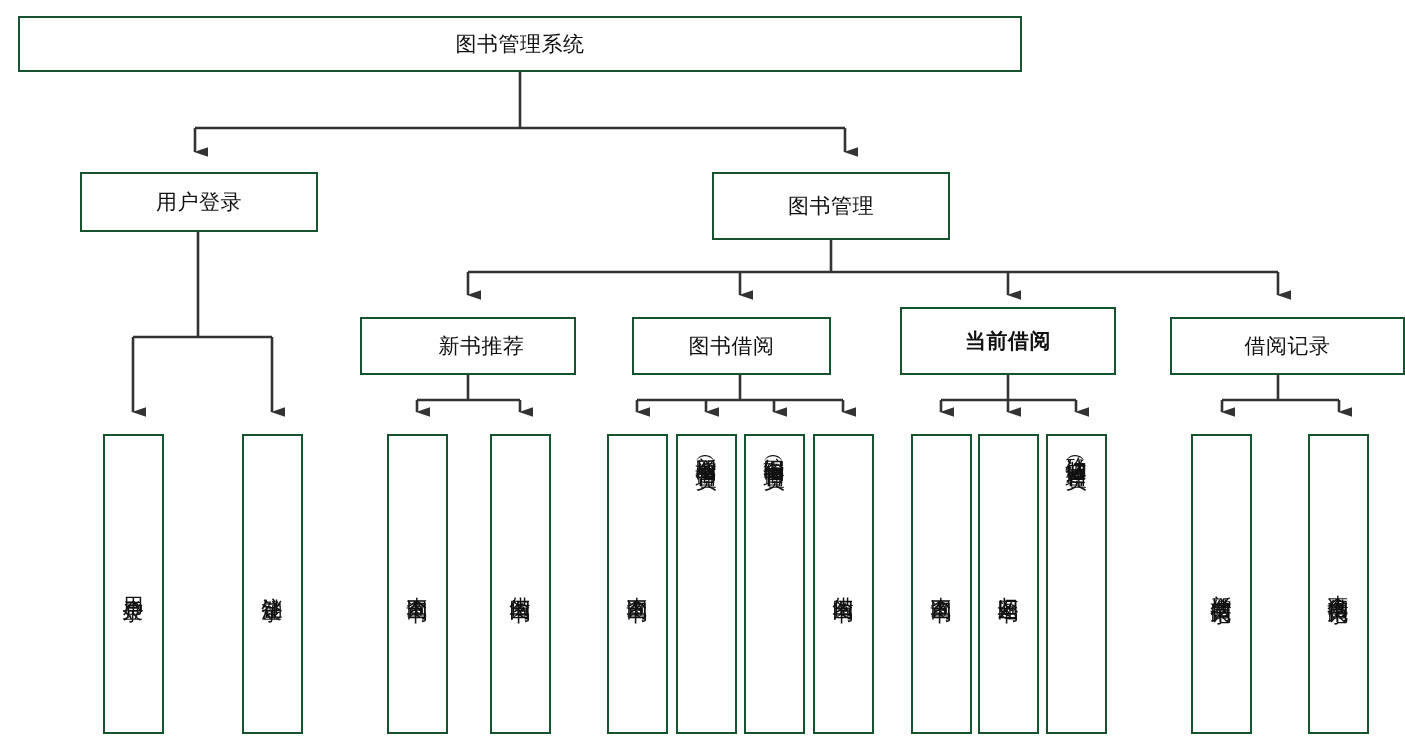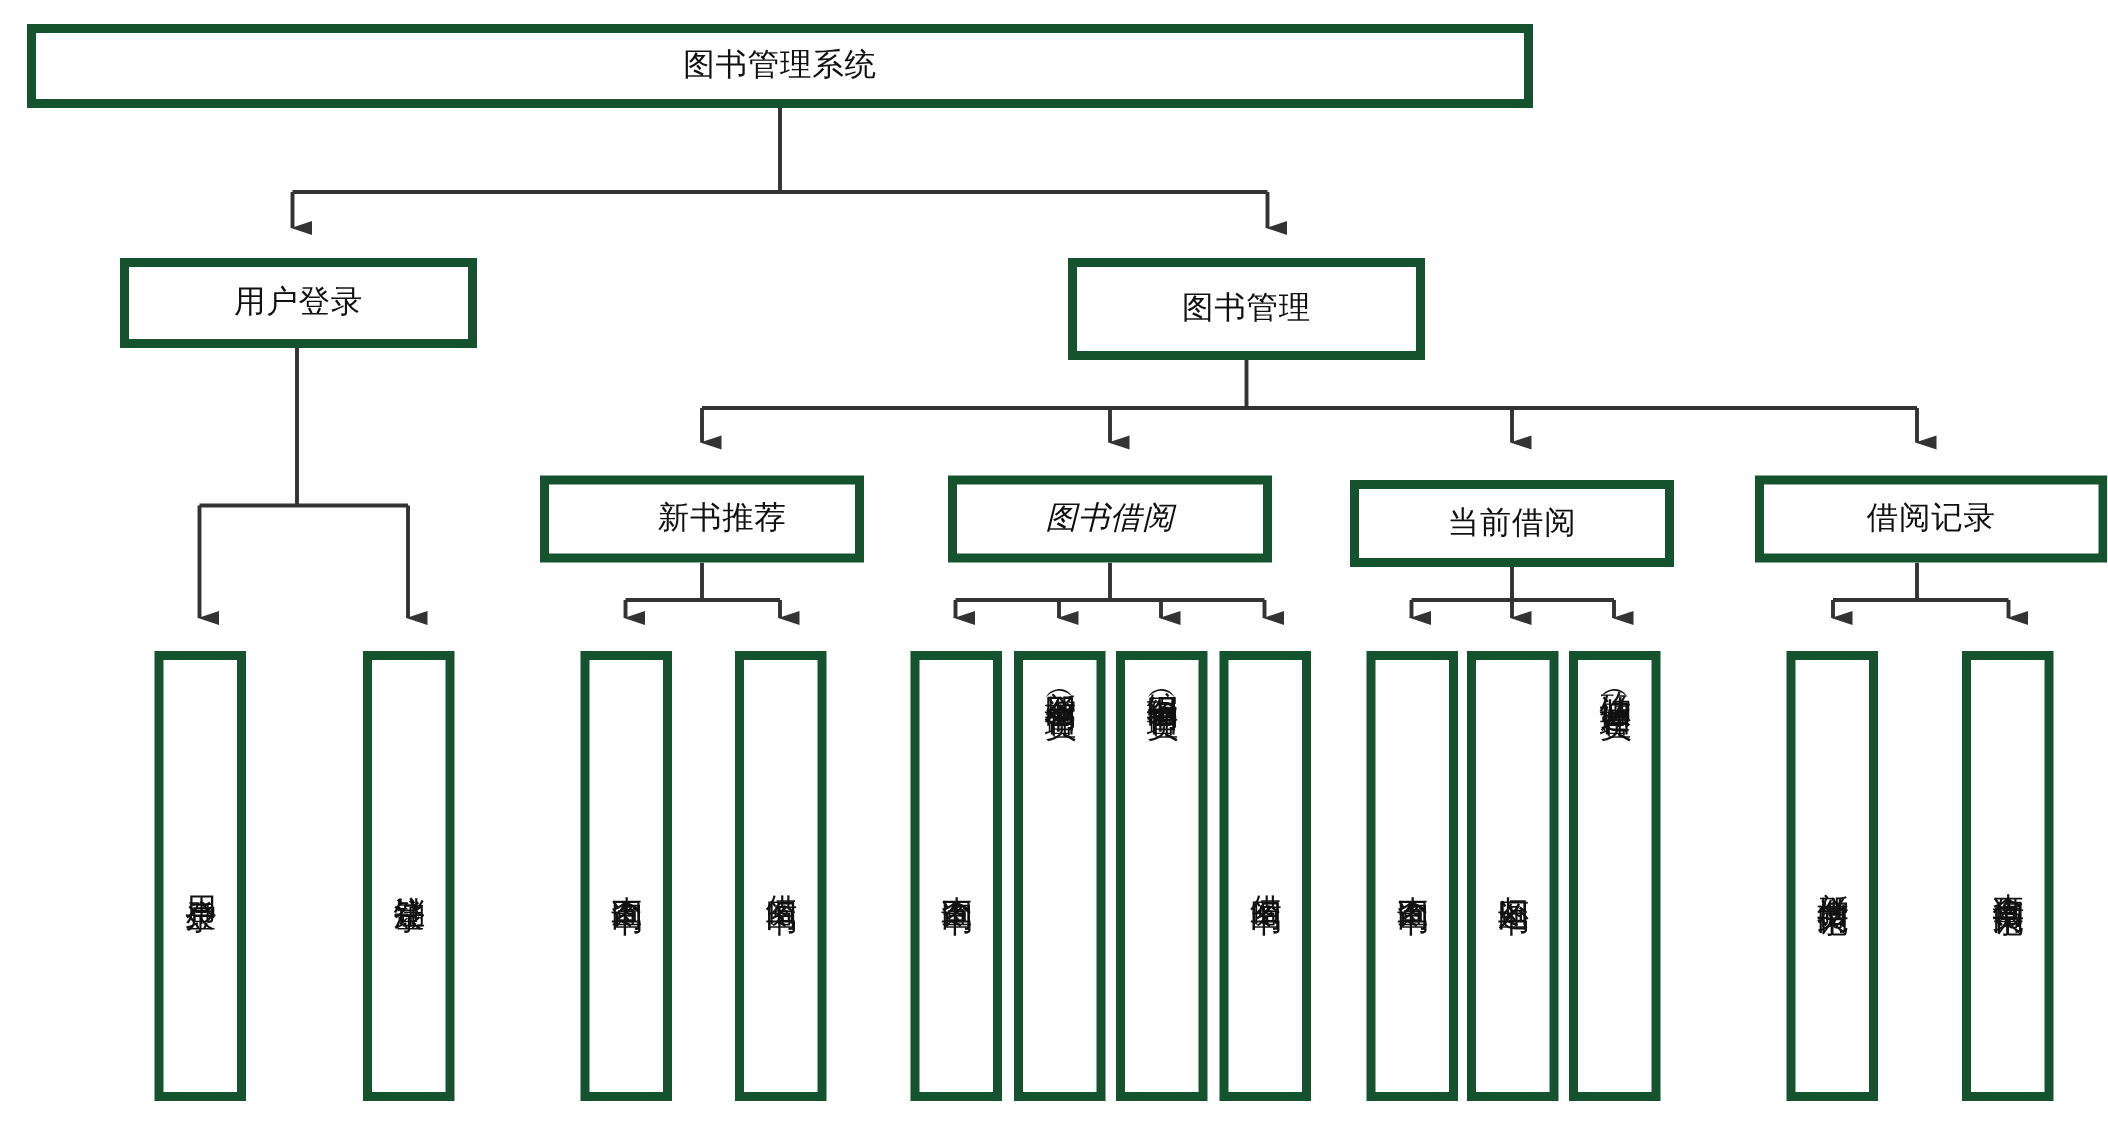--- a/index.html
+++ b/index.html
@@ -22,21 +22,21 @@
     position: absolute;
     left: 0;
     top: 0;
     width: 1405px;
     height: 747px;
     pointer-events: none;
   }
   .node {
     position: absolute;
     box-sizing: border-box;
-    border: 6px solid #14532d;
+    border: 2px solid #14532d;
     background: #ffffff;
     display: flex;
     align-items: center;
     justify-content: center;
     color: #111111;
   }
   .node .label {
     display: block;
     text-align: center;
     line-height: 1.18;
@@ -140,25 +140,25 @@
   </div>
 
   <div class="node horiz" style="left:712px; top:172px; width:238px; height:68px;">
     <span class="label">图书管理</span>
   </div>
 
   <div class="node horiz" style="left:360px; top:317px; width:216px; height:58px;padding-left:27px;">
     <span class="label">新书推荐</span>
   </div>
 
-  <div class="node horiz" style="left:632px; top:317px; width:216px; height:58px;font-style:italic;">
+  <div class="node horiz" style="left:632px; top:317px; width:199px; height:58px;">
     <span class="label">图书借阅</span>
   </div>
 
-  <div class="node horiz" style="left:900px; top:320px; width:216px; height:58px;">
+  <div class="node horiz" style="left:900px; top:307px; width:216px; height:68px;font-weight:bold;">
     <span class="label">当前借阅</span>
   </div>
 
   <div class="node horiz" style="left:1170px; top:317px; width:235px; height:58px;">
     <span class="label">借阅记录</span>
   </div>
 
   <div class="node vert centered" style="left:103px; top:434px; width:61px; height:300px;">
     <span class="label">用户登录</span>
   </div>

